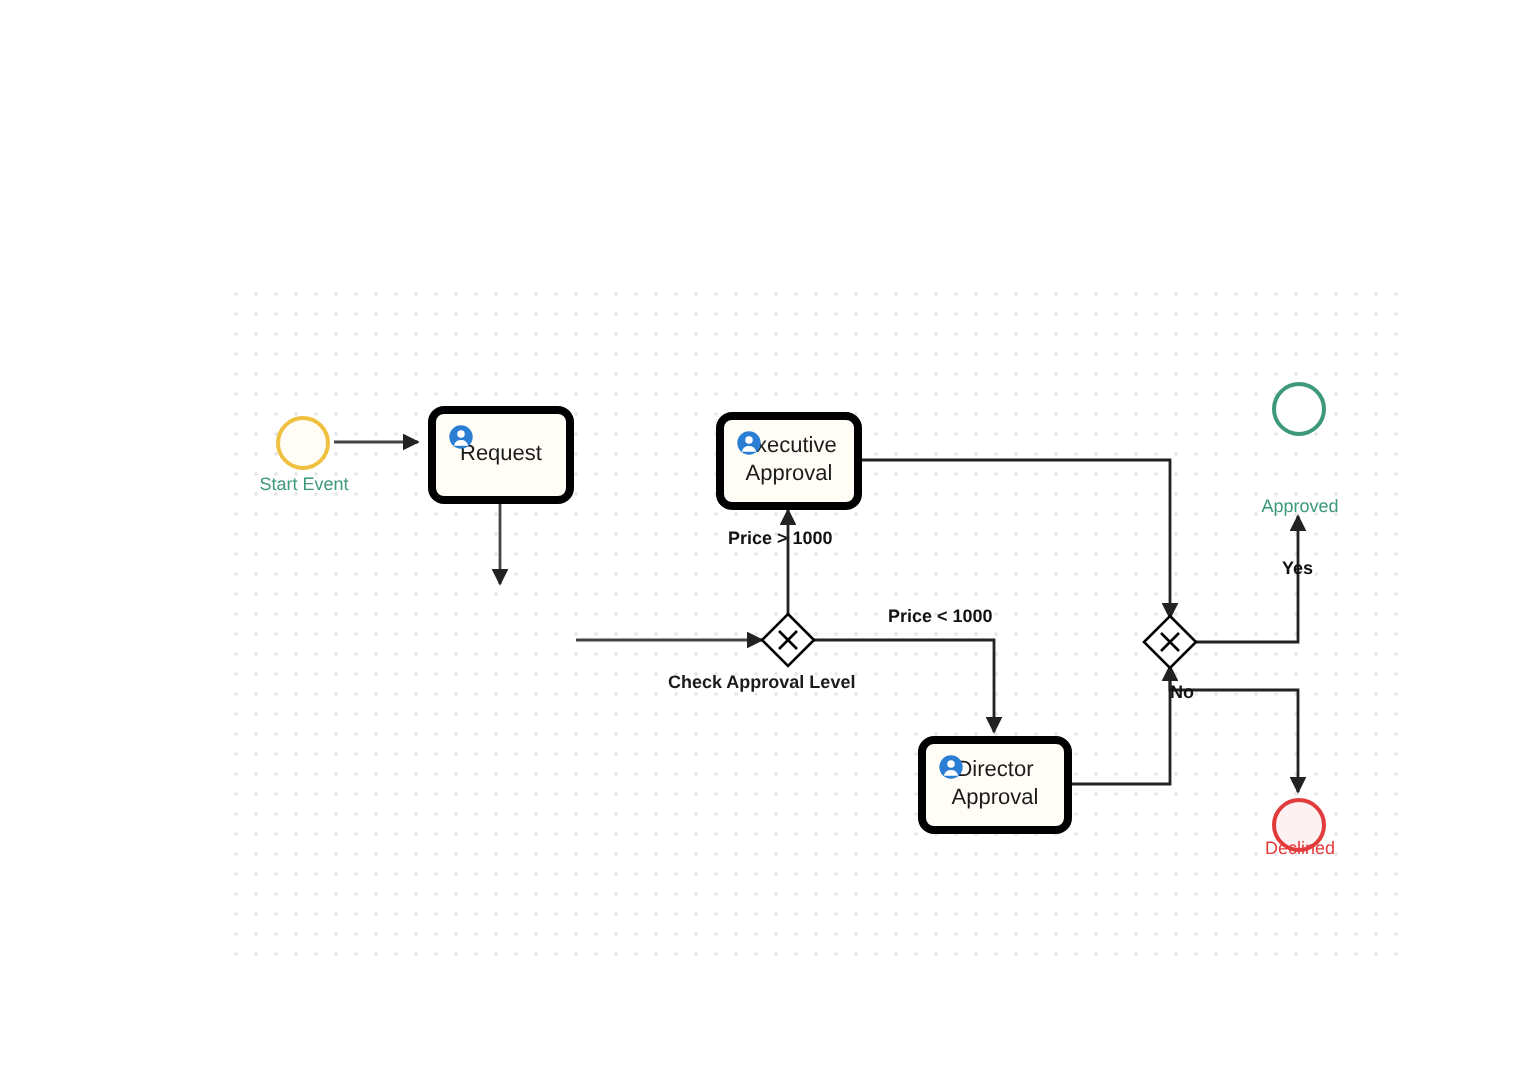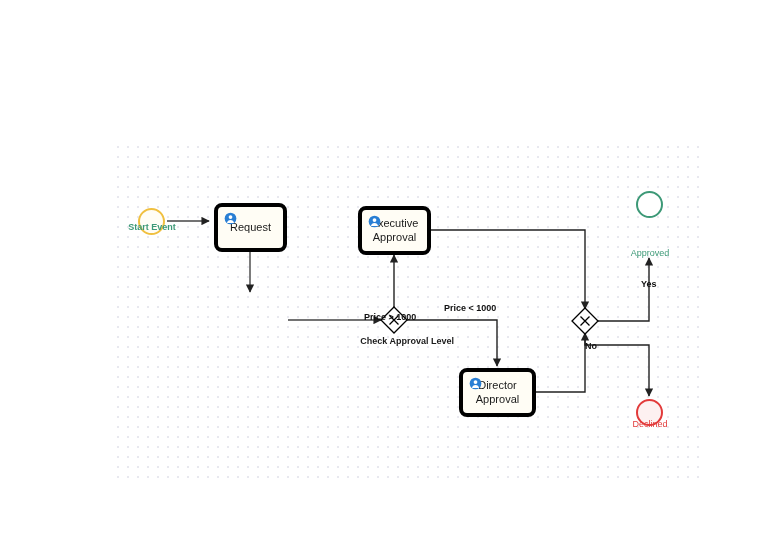--- a/index.html
+++ b/index.html
@@ -95,21 +95,21 @@
   .evt-label.bad { color: #e23b3b; }
   .evt-label.start { color: #3d9977; }
 
   
   .gw-label {
     position: absolute;
     font-size: 9px;
     font-weight: bold;
     color: #1b1b1b;
     white-space: nowrap;
-    text-align: right;
+    text-align: left;
   }
 
   
   .edge-label {
     position: absolute;
     font-size: 9px;
     font-weight: bold;
     color: #111111;
     white-space: nowrap;
   }
@@ -164,21 +164,21 @@
       <path d="M 389.5 315.5 L 398.5 324.5 M 398.5 315.5 L 389.5 324.5" stroke="#000000" stroke-width="1.3" fill="none"></path>
     </g>
 
     <g>
       <polygon points="585,308 598,321 585,334 572,321" fill="#ffffff" stroke="#000000" stroke-width="1.3"></polygon>
       <path d="M 580.5 316.5 L 589.5 325.5 M 589.5 316.5 L 580.5 325.5" stroke="#000000" stroke-width="1.3" fill="none"></path>
     </g>
   </svg>
 
   <div class="node event start" style="left:138px; top:208px; width:27px; height:27px;"></div>
-  <div class="evt-label start" style="left:123px; top:222px; width:58px;font-weight:bold;">Start Event</div>
+  <div class="evt-label start" style="left:123px; top:237px; width:58px;">Start Event</div>
 
   <div class="node task" style="left:214px; top:203px; width:73px; height:49px;">
     <svg class="task-icon" viewBox="0 0 16 16">
       <circle cx="8" cy="8" r="7.2" fill="#2a7fd4"></circle>
       <circle cx="8" cy="6.2" r="2.3" fill="#ffffff"></circle>
       <path d="M 3.6 13.4 a 4.5 4.5 0 0 1 8.8 0 z" fill="#ffffff"></path>
     </svg>
     <span class="label">Request</span>
   </div>
 
@@ -204,21 +204,21 @@
     <span class="label">Director
 Approval</span>
   </div>
 
   <div class="node event end-ok" style="left:636px; top:191px; width:27px; height:27px;"></div>
   <div class="evt-label ok" style="left:620px; top:220px; width:60px;">Approved</div>
 
   <div class="node event end-bad" style="left:636px; top:399px; width:27px; height:27px;"></div>
   <div class="evt-label bad" style="left:620px; top:419px; width:60px;">Declined</div>
 
-  <div class="edge-label" style="left:364px; top:264px;margin-top:48px;">Price &gt; 1000</div>
+  <div class="edge-label" style="left:364px; top:264px;">Price &gt; 1000</div>
 
   <div class="edge-label" style="left:444px; top:303px;">Price &lt; 1000</div>
 
   <div class="edge-label" style="left:641px; top:279px;">Yes</div>
 
   <div class="edge-label" style="left:585px; top:341px;">No</div>
 
 </div>
 
 </body></html>

